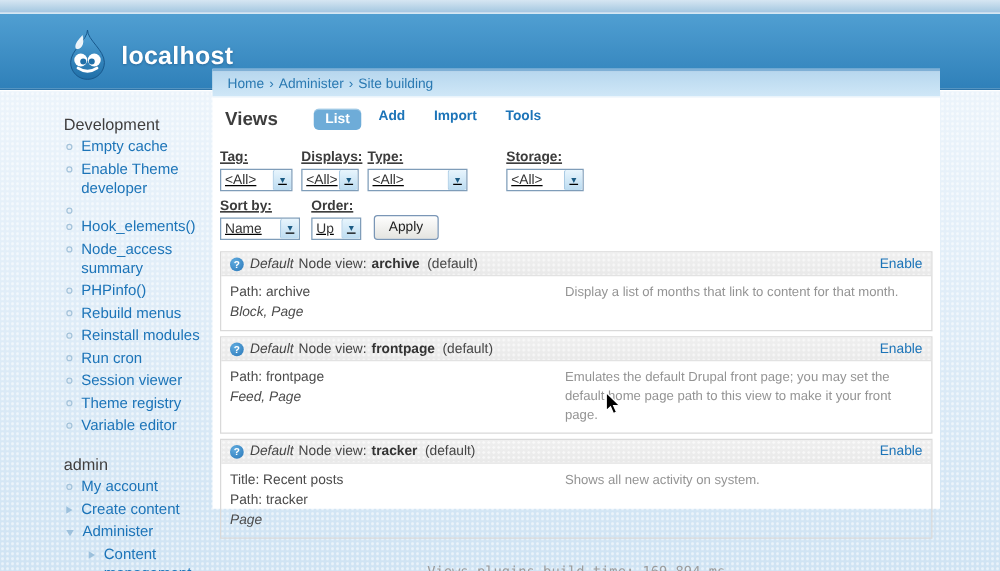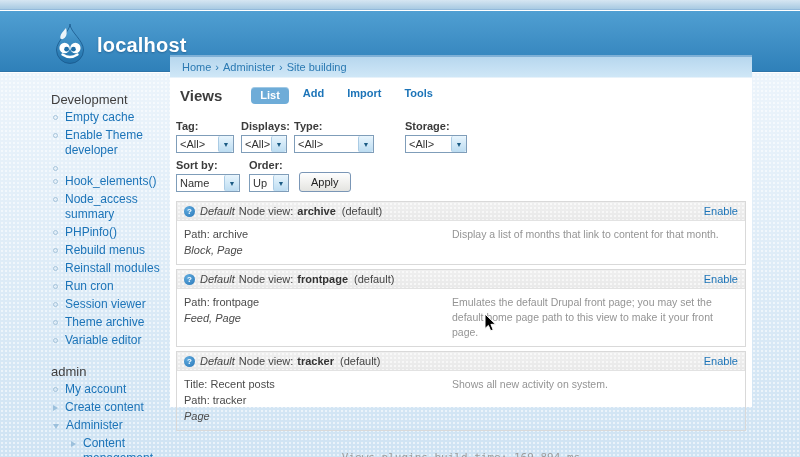--- a/index.html
+++ b/index.html
@@ -44,21 +44,21 @@
 
   .title-row { display:flex; align-items:flex-start; margin-left:4px; height:20px; }
   .page-title { font-size:15px; font-weight:bold; color:#3d3d3d; margin-right:29px; }
   .tab { font-size:11px; font-weight:bold; color:#1c74b8; text-decoration:none; margin-right:23px; }
   .tab.active { background:#6eacd8; color:#fff; padding:2px 9px 3px 9px; border-radius:4px;
     box-shadow:inset 0 1px 0 rgba(255,255,255,.35); margin-right:14px; }
 
   
   .filters { margin:13px 0 0 0; font-size:11px; }
   .f-row { display:flex; align-items:flex-end; margin-bottom:6px; }
-  .f-group { margin-right:7px; }
+  .f-group { margin-right:7px;text-decoration:underline; }
   .f-label { font-weight:bold; color:#3b3b3b; margin-bottom:3px; }
   .xp-select { height:18px; border:1px solid #7f9db9; background:#fff; display:flex; align-items:center; cursor:default; }
   .xp-select .val { flex:1; padding:0 3px; font-size:11px; color:#333; white-space:nowrap; overflow:hidden; }
   .xp-select .arrow { flex:0 0 15px; height:16px; display:flex; align-items:center; justify-content:center;
     background:linear-gradient(#e8f5fd,#bcdcf1); border-left:1px solid #aacbe4; border-radius:2px;
     font-size:7px; color:#1b5b84; }
   .apply-btn { height:20px; padding:0 11px; font-size:11px; color:#222;
     background:linear-gradient(#fefefe,#e4e4e0); border:1px solid #7a96b6; border-radius:3px; margin-left:3px; }
 
   
@@ -154,21 +154,21 @@
       <li class="side-item">
           <span class="bullet b-circle"></span>
           <a>Run cron</a>
         </li>
       <li class="side-item">
           <span class="bullet b-circle"></span>
           <a>Session viewer</a>
         </li>
       <li class="side-item">
           <span class="bullet b-circle"></span>
-          <a>Theme archive</a>
+          <a>Theme registry</a>
         </li>
       <li class="side-item">
           <span class="bullet b-circle"></span>
           <a>Variable editor</a>
         </li>
     </ul>
     <div class="side-title admin">admin</div>
     <ul class="side-list">
       <li class="side-item">
           <span class="bullet b-circle"></span>

